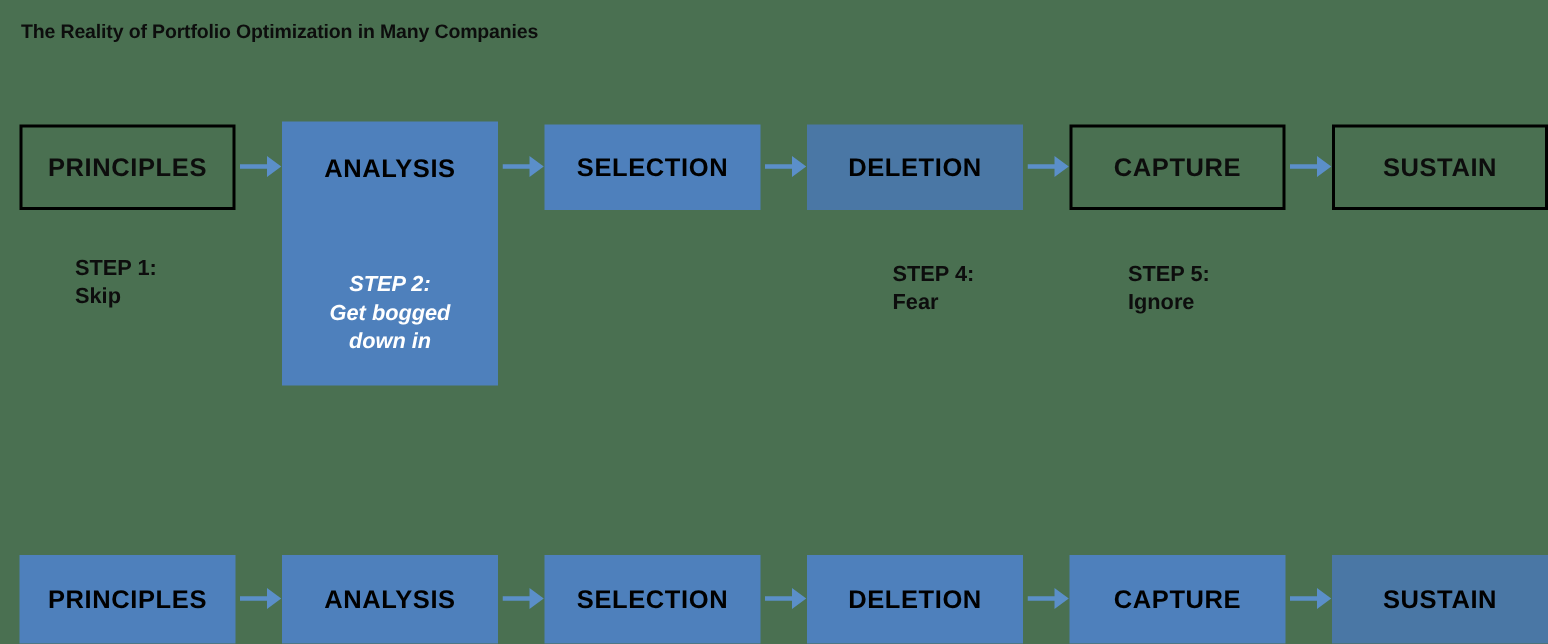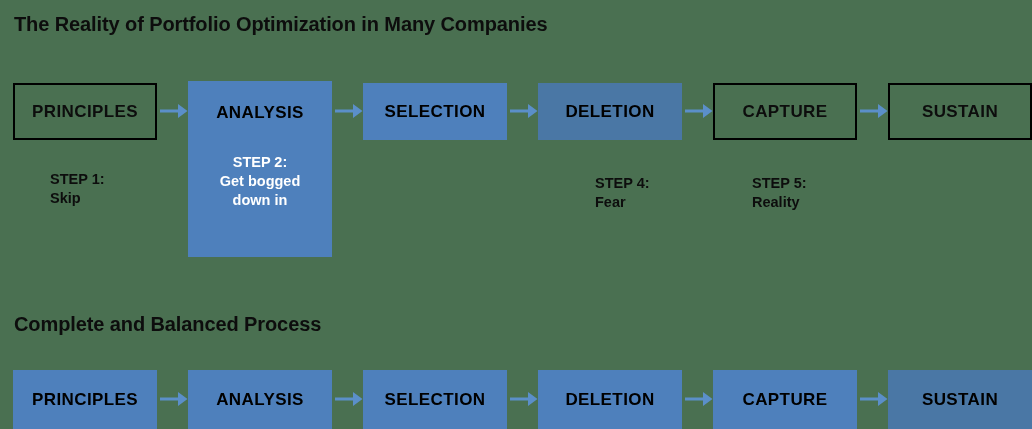--- a/index.html
+++ b/index.html
@@ -15,21 +15,21 @@
     position: relative;
   }
   .canvas {
     position: absolute;
     inset: 0;
   }
 
   
   .section-title {
     position: absolute;
-    font-size: 20px;
+    font-size: 13px;
     font-weight: bold;
     color: #0d0d0d;
     letter-spacing: -0.1px;
     white-space: nowrap;
   }
   #title-top  { left: 14px; top: 13px; }
   #title-bottom { left: 14px; top: 313px; }
 
   
   .pbox {
@@ -91,21 +91,21 @@
   <div class="pbox outline" style="left:13px; top:83px; width:144px; height:57px; justify-content:center;">
     <div class="pbox-label">PRINCIPLES</div>
   </div>
 
   <svg class="arrow" style="left:160px; top:98px;" width="28" height="26" viewBox="0 0 28 26">
     <path d="M0 11.5 H18 V6 L27.5 13 L18 20 V14.5 H0 Z" fill="#5b8fc9"></path>
   </svg>
 
   <div class="pbox filled" style="left:188px; top:81px; width:144px; height:176px; background:#4e80bc; justify-content:flex-start;">
     <div class="pbox-label" style="margin-top:22px;">ANALYSIS</div>
-    <div class="pbox-note" style="margin-top:30px;">STEP 2:
+    <div class="pbox-note" style="margin-top:58px;font-style:italic;">STEP 2:
 Get bogged
 down in</div>
   </div>
 
   <svg class="arrow" style="left:335px; top:98px;" width="28" height="26" viewBox="0 0 28 26">
     <path d="M0 11.5 H18 V6 L27.5 13 L18 20 V14.5 H0 Z" fill="#5b8fc9"></path>
   </svg>
 
   <div class="pbox filled" style="left:363px; top:83px; width:144px; height:57px; background:#4e80bc; justify-content:center;">
     <div class="pbox-label">SELECTION</div>
@@ -136,24 +136,23 @@
   </div>
 
   <div class="step-caption" style="left:50px; top:170px;">STEP 1:
 Skip</div>
 
 
   <div class="step-caption" style="left:556px; top:174px;margin-left:39px;">STEP 4:
 Fear</div>
 
   <div class="step-caption" style="left:752px; top:174px;">STEP 5:
-Reality</div>
+Ignore</div>
 
 
-  <div class="section-title" id="title-bottom">Complete and Balanced Process</div>
 
   <div class="pbox filled" style="left:13px; top:370px; width:144px; height:59px; background:#4e80bc; justify-content:center;">
     <div class="pbox-label">PRINCIPLES</div>
   </div>
 
   <svg class="arrow" style="left:160px; top:386px;" width="28" height="26" viewBox="0 0 28 26">
     <path d="M0 11.5 H18 V6 L27.5 13 L18 20 V14.5 H0 Z" fill="#5b8fc9"></path>
   </svg>
 
   <div class="pbox filled" style="left:188px; top:370px; width:144px; height:59px; background:#4e80bc; justify-content:center;">

